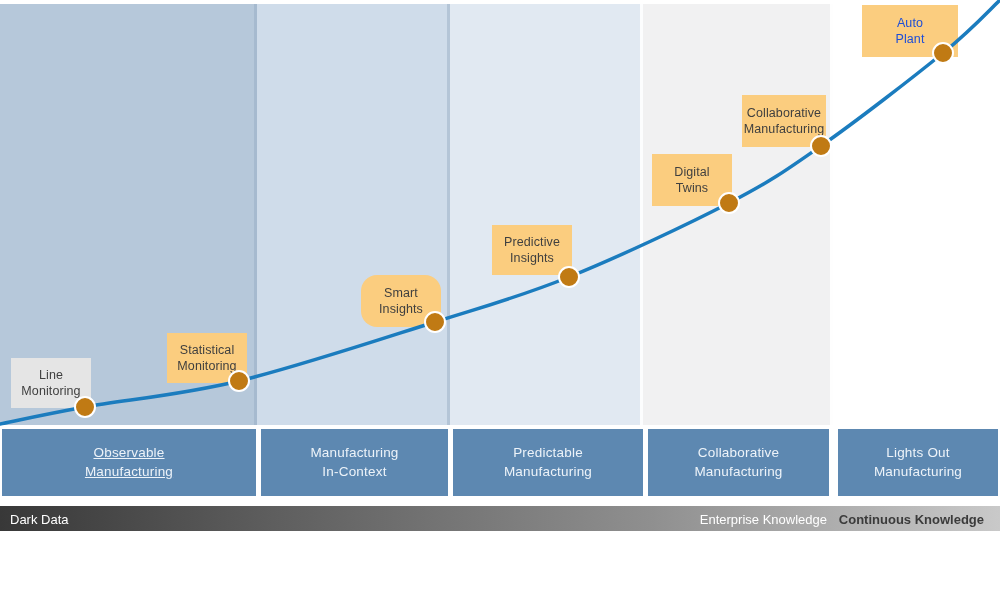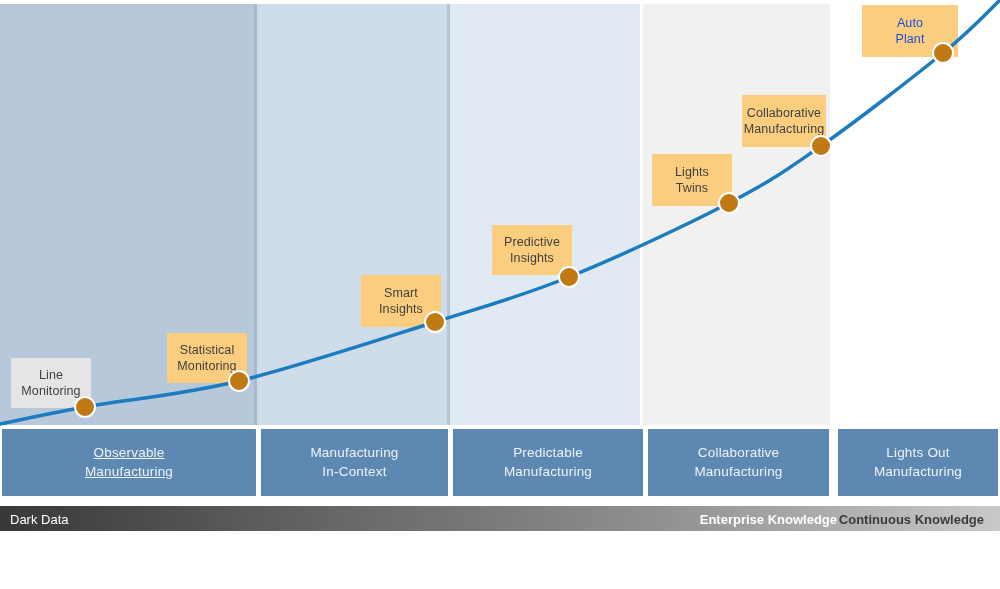--- a/index.html
+++ b/index.html
@@ -30,44 +30,44 @@
     text-align:center;white-space:pre-line;
   }
   
   .gbar{
     position:absolute;left:0;top:506px;width:1000px;height:25px;
     background:linear-gradient(to right,#383838 0%,#5f5f5f 28%,#8f8f8f 65%,#c9c9c9 100%);
     font-size:13px;
   }
   .gbar .lbl{position:absolute;top:50%;transform:translateY(-50%);white-space:nowrap;}
   .gbar .dark{left:10px;color:#ffffff;font-weight:normal;}
-  .gbar .ek{right:163px;color:#ffffff;font-weight:bold;padding-left:26px;}
+  .gbar .ek{right:173px;color:#ffffff;font-weight:normal;padding-left:26px;}
   .gbar .cl{right:16px;color:#3b3b3b;font-weight:bold;}
 </style>
 </head>
 <body>
 
 <div class="canvas">
   <div class="bands">
       <div class="band" style="left: 0px; width: 257px; background: rgb(182, 200, 218);"></div>
       <div class="band" style="left: 257px; width: 193px; background: rgb(207, 220, 234);"></div>
       <div class="band" style="left: 450px; width: 193px; background: rgb(225, 233, 242);"></div>
       <div class="band" style="left: 643px; width: 190px; background: rgb(241, 241, 242);"></div>
       <div class="band" style="left: 833px; width: 167px; background: rgb(255, 255, 255);"></div>
     </div>
   <div class="milestones">
       <div class="milestone" style="left: 11px; top: 358px; width: 80px; height: 50px; background: #e5e5e5; color: rgb(63, 63, 63);">Line
 Monitoring</div>
       <div class="milestone" style="left: 167px; top: 333px; width: 80px; height: 50px; background: rgb(251, 205, 127); color: rgb(63, 63, 63);">Statistical
 Monitoring</div>
-      <div class="milestone" style="left: 361px; top: 275px; width: 80px; height: 52px; background: rgb(251, 205, 127); color: rgb(63, 63, 63);">Smart
+      <div class="milestone" style="left: 361px; top: 275px; width: 80px; height: 52px; background: rgb(251, 205, 127); color: rgb(63, 63, 63); border-radius: 16px;">Smart
 Insights</div>
       <div class="milestone" style="left: 492px; top: 225px; width: 80px; height: 50px; background: rgb(251, 205, 127); color: rgb(63, 63, 63);">Predictive
 Insights</div>
-      <div class="milestone" style="left: 652px; top: 154px; width: 80px; height: 52px; background: rgb(251, 205, 127); color: rgb(63, 63, 63);">Lights
+      <div class="milestone" style="left: 652px; top: 154px; width: 80px; height: 52px; background: rgb(251, 205, 127); color: rgb(63, 63, 63);">Digital
 Twins</div>
       <div class="milestone" style="left: 742px; top: 95px; width: 84px; height: 52px; background: rgb(251, 205, 127); color: rgb(63, 63, 63);">Collaborative
 Manufacturing</div>
       <div class="milestone" style="left: 862px; top: 5px; width: 96px; height: 52px; background: rgb(251, 205, 127); color: #1d4ed8;">Auto
 Plant</div>
     </div>
   <svg class="curve" width="1000" height="432" viewBox="0 0 1000 432">
       <path d="M 0 424 C 14.166666666666666 421.1666666666667, 45.166666666666664 414.1666666666667, 85 407 C 124.83333333333334 399.8333333333333, 180.66666666666666 395.1666666666667, 239 381 C 297.3333333333333 366.8333333333333, 380 339.3333333333333, 435 322 C 490 304.6666666666667, 520 296.8333333333333, 569 277 C 618 257.1666666666667, 687 224.83333333333334, 729 203 C 771 181.16666666666666, 785.3333333333334 171, 821 146 C 856.6666666666666 121, 913.1666666666666 77.33333333333333, 943 53 C 972.8333333333334 28.666666666666668, 990.5 8.833333333333334, 1000 0" fill="none" stroke="#1b7cbe" stroke-width="3.5" stroke-linecap="round"></path>
       <circle cx="85" cy="407" r="10" fill="#c07a14" stroke="#ffffff" stroke-width="2"></circle>
       <circle cx="239" cy="381" r="10" fill="#c07a14" stroke="#ffffff" stroke-width="2"></circle>

